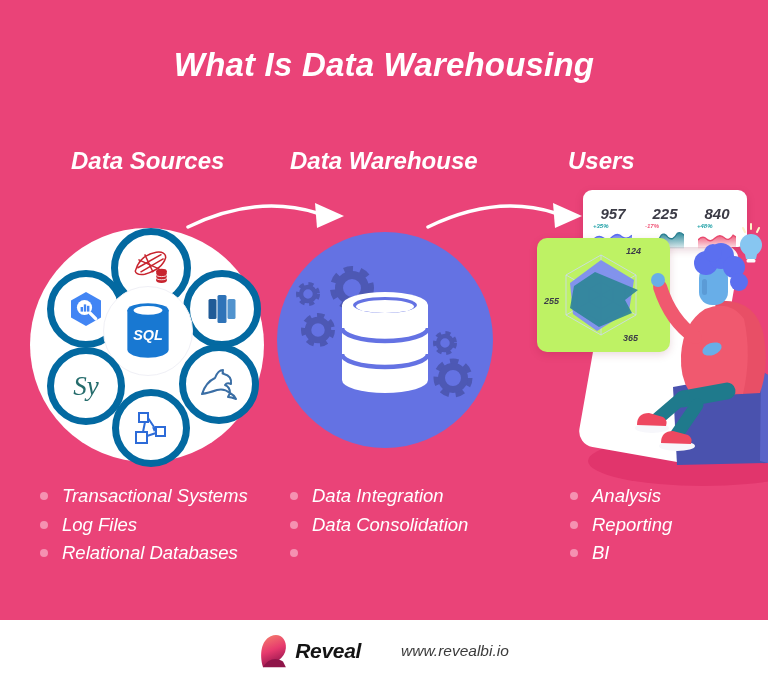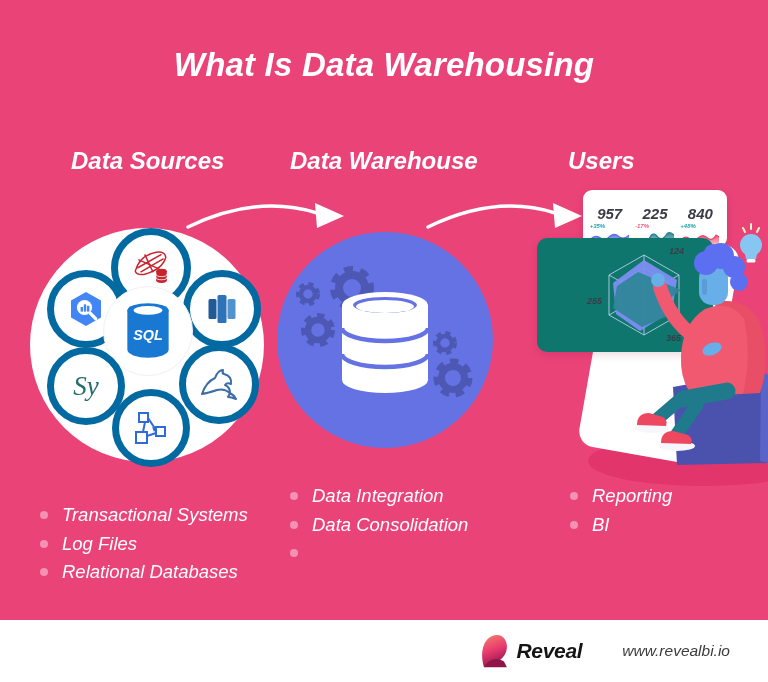--- a/index.html
+++ b/index.html
@@ -26,41 +26,41 @@
   .c-mysql{left:149px;top:116px;width:66px;height:66px;}
   .c-dist{left:82px;top:161px;width:64px;height:64px;}
 
   
   .wh-circle{position:absolute;left:277px;top:232px;width:216px;height:216px;border-radius:50%;background:#6472e3;}
 
   
   .panel{position:absolute;left:595px;top:235px;width:128px;height:222px;background:#ffffff;
          border-radius:16px;transform:rotate(10deg);}
   .ground-shadow{position:absolute;left:588px;top:436px;width:230px;height:50px;border-radius:50%;background:#e1356c;}
-  .kpi-card{position:absolute;left:583px;top:190px;width:144px;height:57px;background:#ffffff;border-radius:9px;
+  .kpi-card{position:absolute;left:583px;top:190px;width:164px;height:57px;background:#ffffff;border-radius:9px;
             box-shadow:0 3px 8px rgba(120,10,50,.18);display:flex;justify-content:space-around;align-items:center;padding:20px 4px 3px;box-sizing:border-box;}
   .kpi{display:flex;flex-direction:column;align-items:center;width:42px;}
   .kpi-value{font-size:15px;font-weight:600;color:#3b3b46;line-height:16px;}
   .kpi-delta{font-size:6px;font-weight:700;align-self:flex-start;margin:1px 0 0 1px;}
   .delta-teal{color:#23a2a8;} .delta-pink{color:#f0587a;}
-  .radar-card{position:absolute;left:537px;top:238px;width:133px;height:114px;background:#0f766e;border-radius:10px;
-              box-shadow:0 3px 8px rgba(120,10,50,.15);padding-left:43px;}
+  .radar-card{position:absolute;left:537px;top:238px;width:133px;height:114px;background:#bef264;border-radius:10px;
+              box-shadow:0 3px 8px rgba(120,10,50,.15);}
   .radar-label{font-size:9px;font-weight:700;fill:#3c3c48;}
   .bulb{position:absolute;left:733px;top:218px;}
   .person{position:absolute;left:555px;top:225px;}
 
   
   .list{position:absolute;top:482px;}
-  .list-1{left:40px;margin-top:19px;} .list-2{left:290px;} .list-3{left:570px;}
+  .list-1{left:40px;} .list-2{left:290px;} .list-3{left:570px;}
   .li{display:flex;align-items:center;height:28px;margin-bottom:0.5px;color:#ffffff;font-size:18.5px;}
   .dot{width:8px;height:8px;border-radius:50%;background:#f591b1;margin-right:14px;flex:0 0 auto;}
 
   
   .footer{position:absolute;left:0;top:620px;width:768px;height:62px;background:#ffffff;
-          display:flex;align-items:center;justify-content:flex-end;padding:0 38px;box-sizing:border-box;}
+          display:flex;align-items:center;justify-content:center;padding:0 38px;box-sizing:border-box;}
   .brand{display:flex;align-items:center;}
   .brand-name{font-size:21px;font-weight:800;color:#141414;letter-spacing:-.3px;margin-left:7px;}
   .site-url{font-size:15.5px;color:#3c3c3c;margin-left:40px;}
   svg{display:block;}
 </style>
 </head>
 <body>
 
 <div class="stage">
   <div class="poster">
@@ -317,20 +317,24 @@
           <span class="dot"></span>
           <span>Data Consolidation</span>
         </div>
       <div class="li">
           <span class="dot"></span>
         </div>
     </div>
     <div class="list list-3">
       <div class="li">
           <span class="dot"></span>
+          <span>Analysis</span>
+        </div>
+      <div class="li">
+          <span class="dot"></span>
           <span>Reporting</span>
         </div>
       <div class="li">
           <span class="dot"></span>
           <span>BI</span>
         </div>
     </div>
   </div>
 
   <div class="footer">

